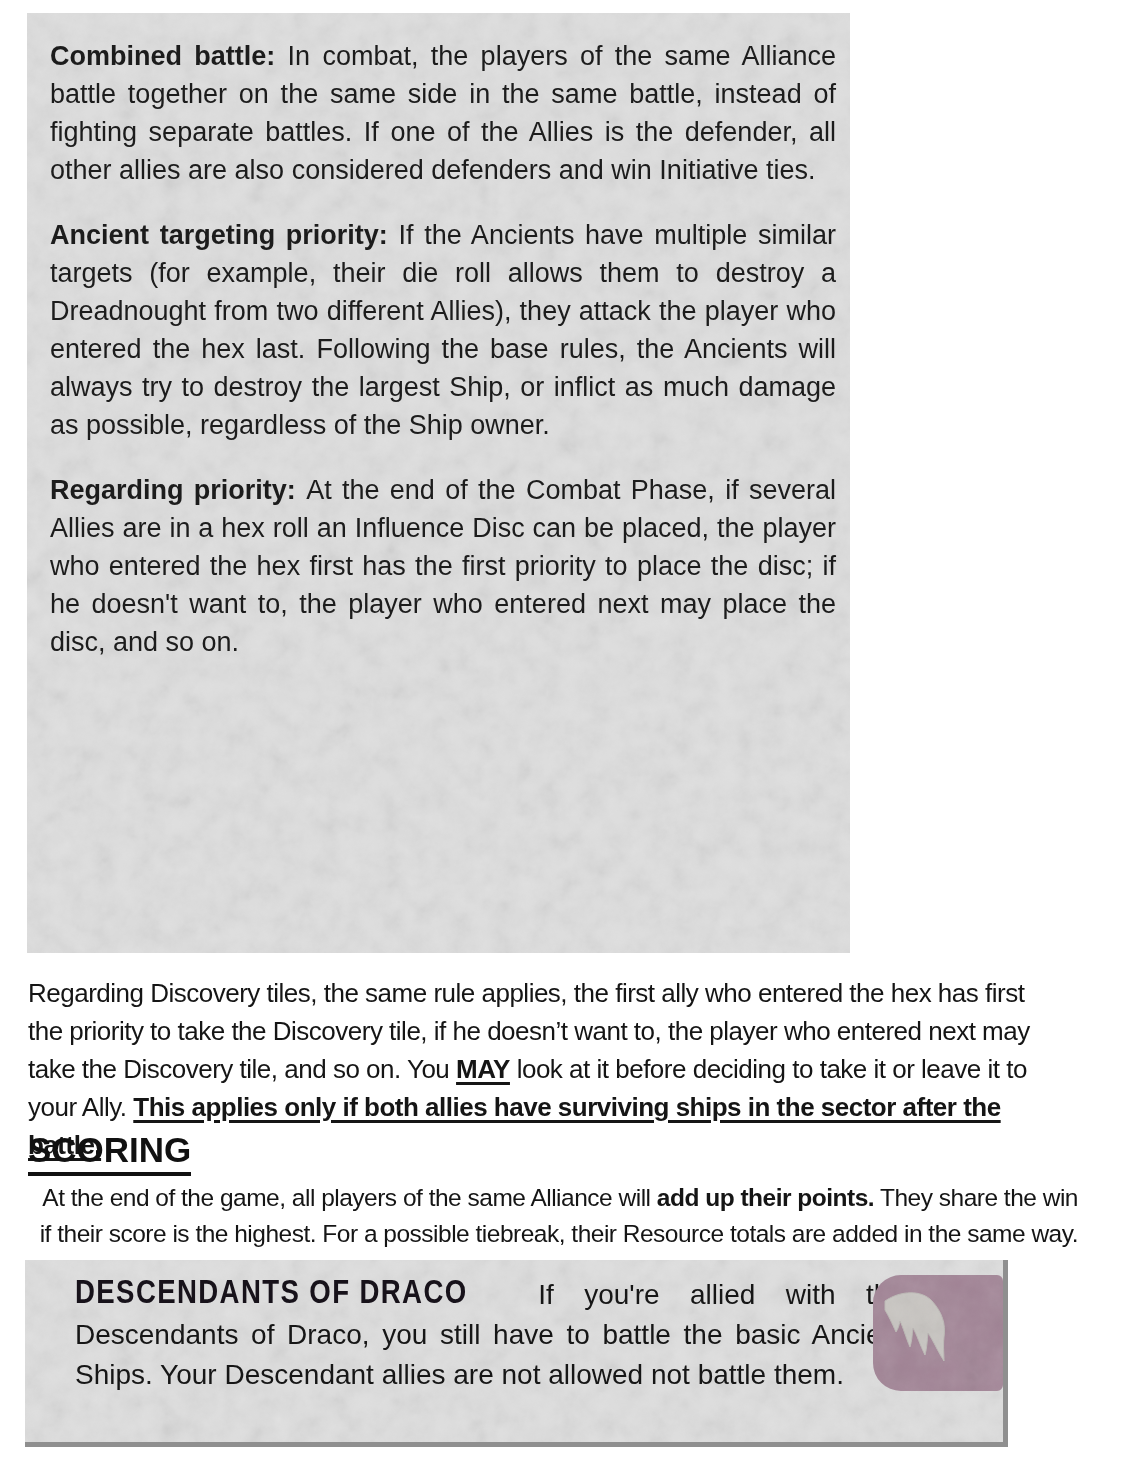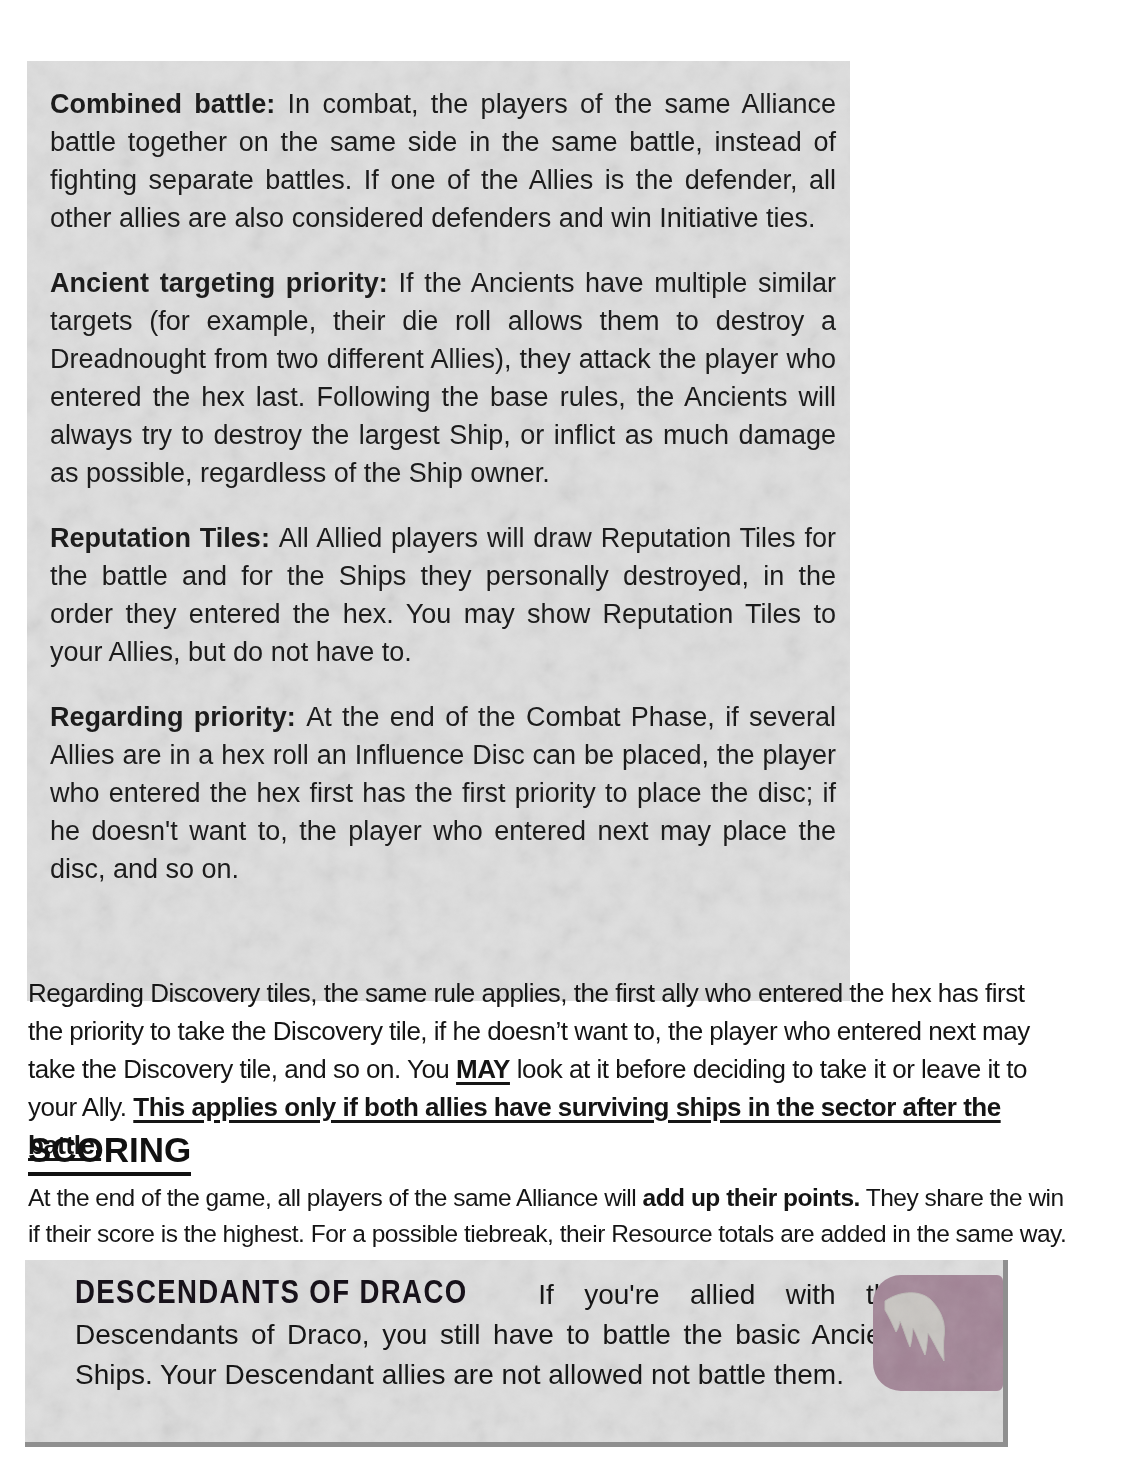--- a/index.html
+++ b/index.html
@@ -14,21 +14,21 @@
   .gray-box{
     position:absolute;
     background:#dedede;
     overflow:hidden;
   }
   .grain{
     position:absolute;inset:0;width:100%;height:100%;
     pointer-events:none;opacity:.55;
   }
   .rules-box{
-    left:27px;top:13px;width:823px;height:940px;margin-top:48px;
+    left:27px;top:13px;width:823px;height:940px;
   }
   .rules-content{
     position:absolute;left:23px;top:24px;width:786px;
   }
   .rules-content p{
     margin:0 0 27px 0;
     font-size:27px;line-height:38px;
     text-align:justify;
     color:#1c1c1c;
   }
@@ -44,21 +44,21 @@
     position:absolute;left:28px;top:1130px;
     margin:0;
     font-size:35px;font-weight:bold;letter-spacing:0px;
     color:#111;
     display:inline-block;
     border-bottom:4px solid #111;
     padding-bottom:2px;
   }
   .scoring-para{
     top:1180px;width:1050px;
-    font-size:24.5px;line-height:36px;
+    font-size:24.5px;line-height:36px;text-align:right;
   }
   .draco-box{
     left:25px;top:1260px;width:978px;height:182px;
     border-right:5px solid #8f8f8f;
     border-bottom:5px solid #8f8f8f;
     box-sizing:content-box;
   }
   .draco-text{
     position:absolute;left:50px;top:14px;width:830px;
     margin:0;
@@ -103,21 +103,20 @@
 
 <div class="page">
 
   <section class="gray-box rules-box">
     <svg class="grain" preserveAspectRatio="none">
       <rect width="100%" height="100%" filter="url(#paperNoise)"></rect>
     </svg>
     <div class="rules-content">
       <p><span class="seg-b">Combined battle: </span><span>In combat, the players of the same Alliance battle together on the same side in the same battle, instead of fighting separate battles. If one of the Allies is the defender, all other allies are also considered defenders and win Initiative ties.</span></p>
       <p><span class="seg-b">Ancient targeting priority: </span><span>If the Ancients have multiple similar targets (for example, their die roll allows them to destroy a Dreadnought from two different Allies), they attack the player who entered the hex last. Following the base rules, the Ancients will always try to destroy the largest Ship, or inflict as much damage as possible, regardless of the Ship owner.</span></p>
-      <p><span class="seg-b">Reputation Tiles: </span><span>All Allied players will draw Reputation Tiles for the battle and for the Ships they personally destroyed, in the order they entered the hex. You may show Reputation Tiles to your Allies, but do not have to.</span></p>
       <p><span class="seg-b">Regarding priority: </span><span>At the end of the Combat Phase, if several Allies are in a hex roll an Influence Disc can be placed, the player who entered the hex first has the first priority to place the disc; if he doesn't want to, the player who entered next may place the disc, and so on.</span></p>
     </div>
   </section>
 
   <p class="white-para discovery-para"><span>Regarding Discovery tiles, the same rule applies, the first ally who entered the hex has first the priority to take the Discovery tile, if he doesn’t want to, the player who entered next may take the Discovery tile, and so on. You </span><span class="seg-b seg-u">MAY</span><span> look at it before deciding to take it or leave it to your Ally. </span><span class="seg-b seg-u">This applies only if both allies have surviving ships in the sector after the battle.</span></p>
 
   <h1 class="scoring-heading">SCORING</h1>
   <p class="white-para scoring-para"><span>At the end of the game, all players of the same Alliance will </span><span class="seg-b">add up their points.</span><span> They share the win if their score is the highest. For a possible tiebreak, their Resource totals are added in the same way.</span></p>
 
   <section class="gray-box draco-box">

